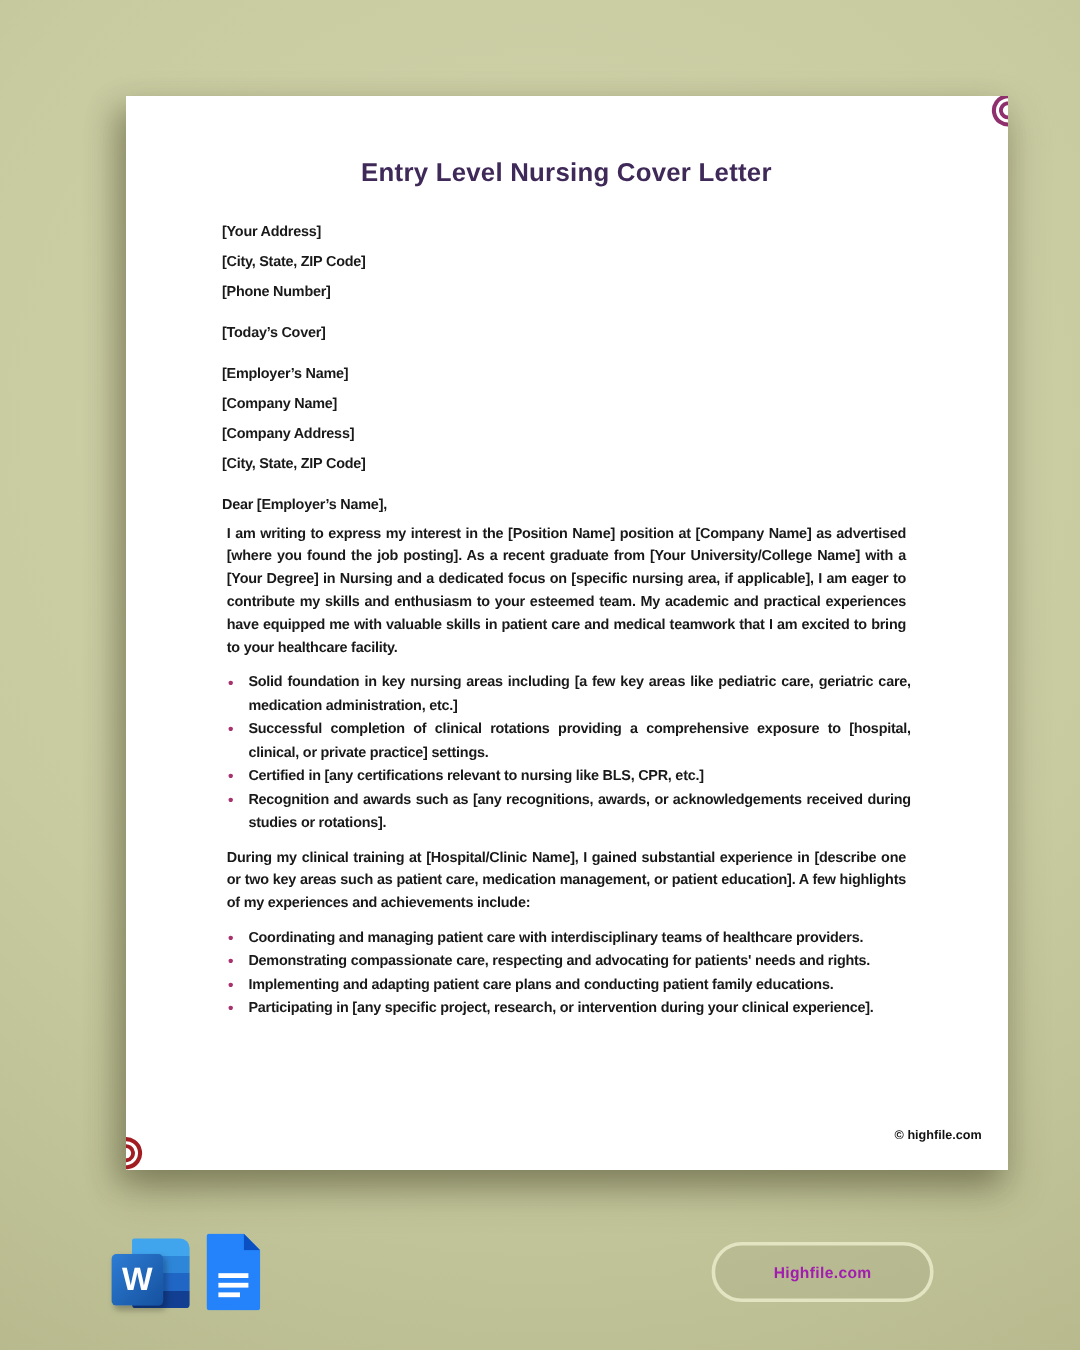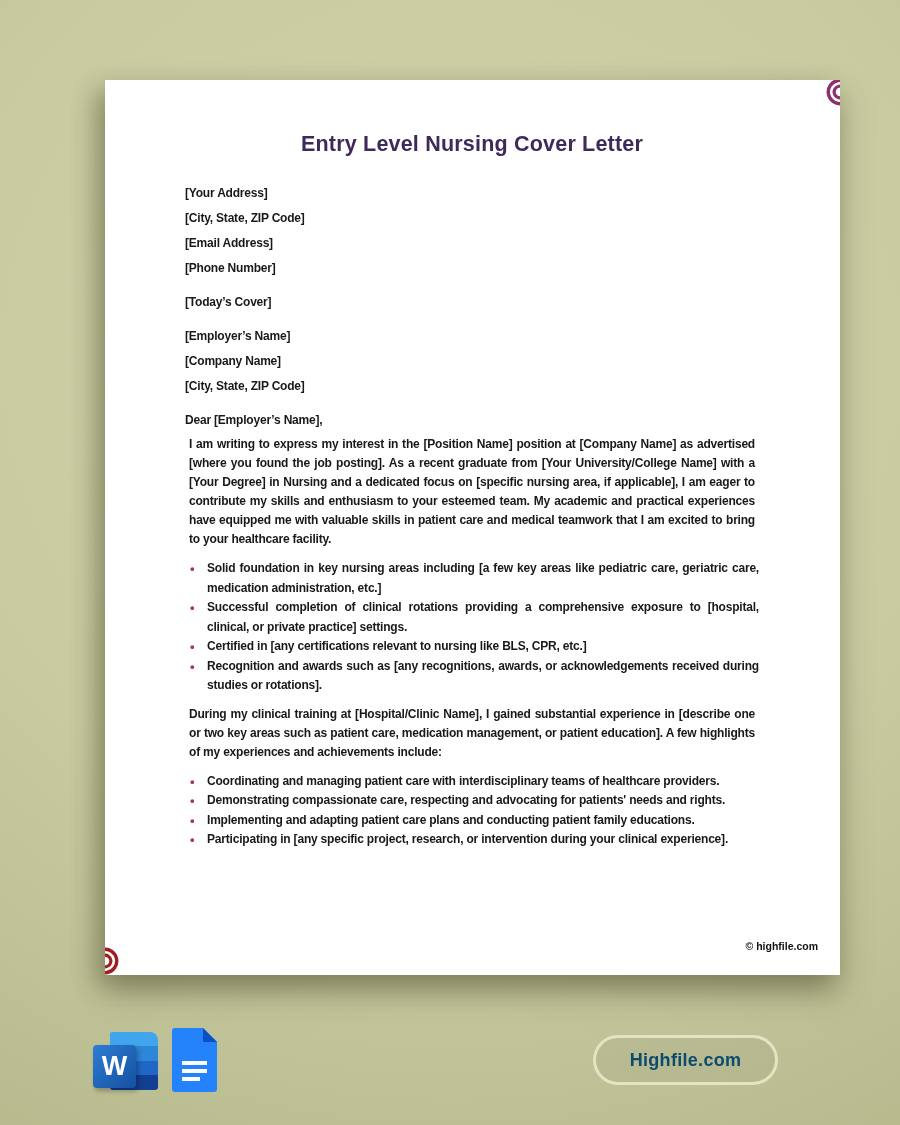--- a/index.html
+++ b/index.html
@@ -82,21 +82,21 @@
   .docs-bar { position: absolute; left: 10px; height: 4px; background: #ffffff; }
   .docs-bar.b1 { top: 33px; width: 25px; }
   .docs-bar.b2 { top: 41px; width: 25px; }
   .docs-bar.b3 { top: 49px; width: 18px; }
 
   .brand-button {
     position: absolute; left: 593px; top: 1035px; width: 185px; height: 50px;
     border-radius: 26px; border: 3px solid #e2e4c2;
     background: rgba(160,162,130,0.22);
     display: flex; align-items: center; justify-content: center;
-    color: #0c4a6e; font-size: 18px; font-weight: bold; letter-spacing: .3px;
+    color: #a21caf; font-size: 13px; font-weight: bold; letter-spacing: .3px;
     cursor: pointer;
   }
 </style>
 </head>
 <body>
 
 <div class="page">
 
   <div class="corner-logo top-right">
     <svg width="32" height="32" viewBox="0 0 30 30">
@@ -106,29 +106,29 @@
       </g>
     </svg>
   </div>
 
   <h1 class="doc-title">Entry Level Nursing Cover Letter</h1>
 
   <div class="letter">
     <div class="addr sender">
       <p>[Your Address]</p>
       <p>[City, State, ZIP Code]</p>
-      <p>[Email Address]</p>
       <p>[Phone Number]</p>
     </div>
 
     <p class="date-line">[Today’s Cover]</p>
 
     <div class="addr recipient">
       <p>[Employer’s Name]</p>
       <p>[Company Name]</p>
+      <p>[Company Address]</p>
       <p>[City, State, ZIP Code]</p>
     </div>
 
     <p class="salutation">Dear [Employer’s Name],</p>
 
     <p class="para">I am writing to express my interest in the [Position Name] position at [Company Name] as advertised [where you found the job posting]. As a recent graduate from [Your University/College Name] with a [Your Degree] in Nursing and a dedicated focus on [specific nursing area, if applicable], I am eager to contribute my skills and enthusiasm to your esteemed team. My academic and practical experiences have equipped me with valuable skills in patient care and medical teamwork that I am excited to bring to your healthcare facility.</p>
 
     <ul class="bullets">
       <li><span class="dot">•</span><span>Solid foundation in key nursing areas including [a few key areas like pediatric care, geriatric care, medication administration, etc.]</span></li>
       <li><span class="dot">•</span><span>Successful completion of clinical rotations providing a comprehensive exposure to [hospital, clinical, or private practice] settings.</span></li>

